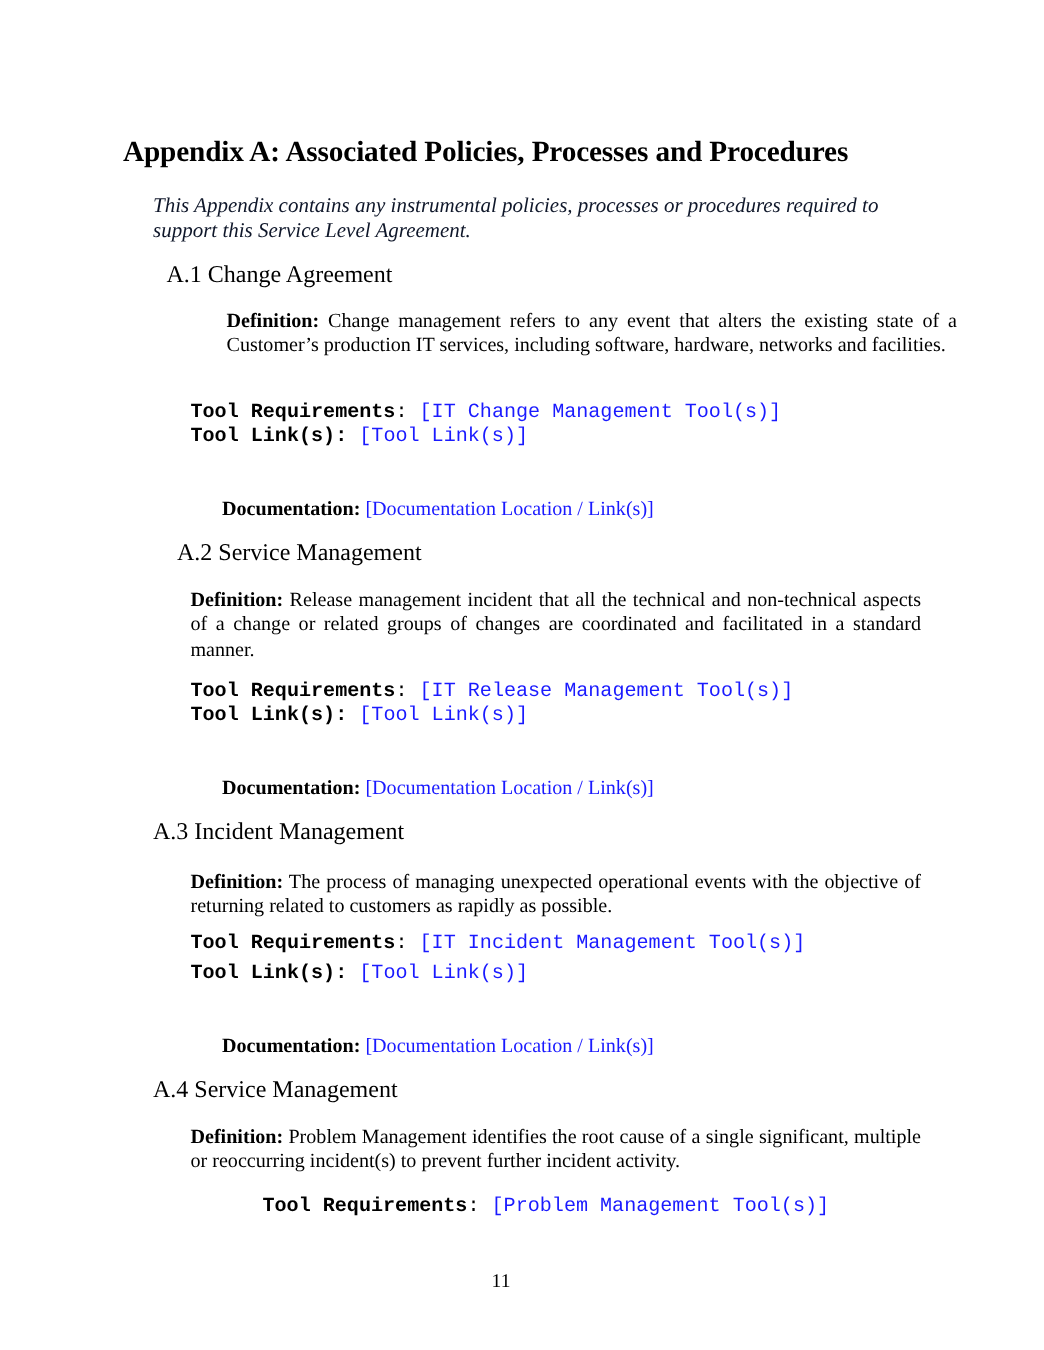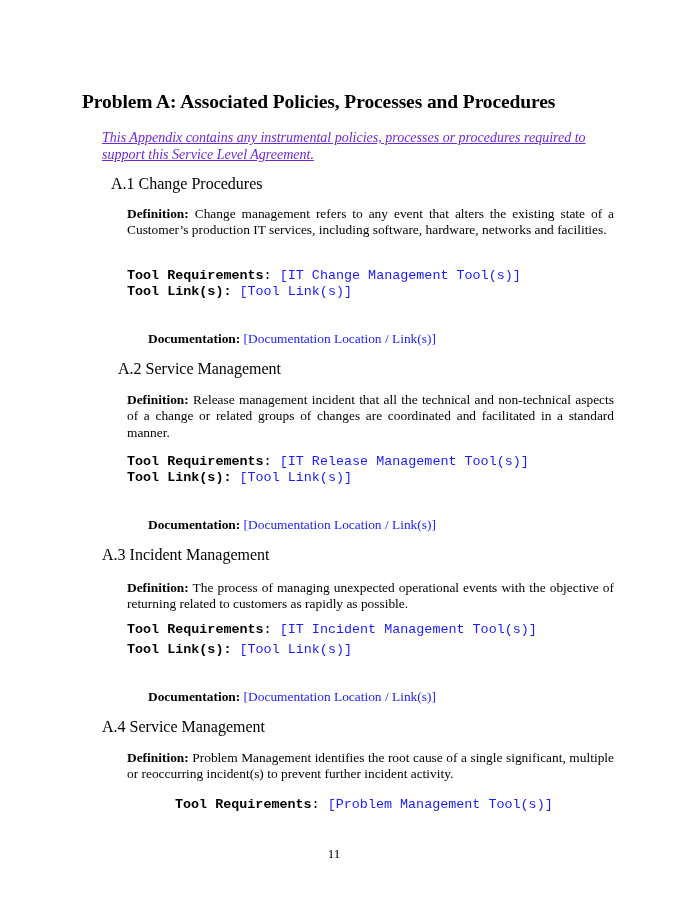--- a/index.html
+++ b/index.html
@@ -8,43 +8,43 @@
       font-family: "Liberation Serif", "DejaVu Serif", serif;
       color: #000000;
     }
     .abs { position: absolute; white-space: nowrap; }
     .title {
       left: 82px; top: 91px; font-size: 19.5px; font-weight: bold;
       letter-spacing: -0.1px;
     }
     .intro {
       left: 102px; top: 129px; font-size: 14px; font-style: italic;
-      color: #6d28d9; line-height: 17px; white-space: normal; width: 500px; text-decoration: underline;
+      color: #0f172a; line-height: 17px; white-space: normal; width: 500px;
     }
     .h2 { font-size: 16px; }
     .para {
       font-size: 13.4px; line-height: 16.3px; text-align: justify;
       white-space: normal; width: 487px; left: 127px;
     }
     .para b { font-weight: bold; }
     .line { font-size: 13.4px; left: 127px; font-family: Liberation Mono, monospace; }
     .line b { font-weight: bold; }
     .doc { font-size: 13.4px; left: 148px; }
     .doc b { font-weight: bold; }
     .link { color: #1a1aff; }
     .pagenum { left: 0; width: 668px; text-align: center; top: 846px; font-size: 13px; }
   </style>
 </head>
 <body>
 
-<div class="abs title">Problem A:  Associated Policies, Processes and Procedures</div>
+<div class="abs title">Appendix A:  Associated Policies, Processes and Procedures</div>
 <div class="abs intro">This Appendix contains any instrumental policies, processes or procedures required to support this Service Level Agreement.</div>
 
-<div class="abs h2" style="left:111px; top:175px;">A.1 Change Procedures</div>
-<div class="abs para" style="top:206px;"><b>Definition:</b> <span>Change management refers to any event that alters the existing state of a Customer’s production IT services, including software, hardware, networks and facilities.</span></div>
+<div class="abs h2" style="left:111px; top:175px;">A.1 Change Agreement</div>
+<div class="abs para" style="top:206px;margin-left:24px;"><b>Definition:</b> <span>Change management refers to any event that alters the existing state of a Customer’s production IT services, including software, hardware, networks and facilities.</span></div>
 <div class="abs line" style="top:268px;"><b>Tool Requirements</b><span>:</span> <span class="link">[IT Change Management Tool(s)]</span></div>
 <div class="abs line" style="top:284px;"><b>Tool Link(s):</b> <span class="link">[Tool Link(s)]</span></div>
 <div class="abs doc" style="top:331px;"><b>Documentation:</b> <span class="link">[Documentation Location / Link(s)]</span></div>
 
 <div class="abs h2" style="left:118px; top:360px;">A.2 Service Management</div>
 <div class="abs para" style="top:392px;"><b>Definition:</b> <span>Release management incident that all the technical and non-technical aspects of a change or related groups of changes are coordinated and facilitated in a standard manner.</span></div>
 <div class="abs line" style="top:454px;"><b>Tool Requirements</b><span>:</span> <span class="link">[IT Release Management Tool(s)]</span></div>
 <div class="abs line" style="top:470px;"><b>Tool Link(s):</b> <span class="link">[Tool Link(s)]</span></div>
 <div class="abs doc" style="top:517px;"><b>Documentation:</b> <span class="link">[Documentation Location / Link(s)]</span></div>
 

